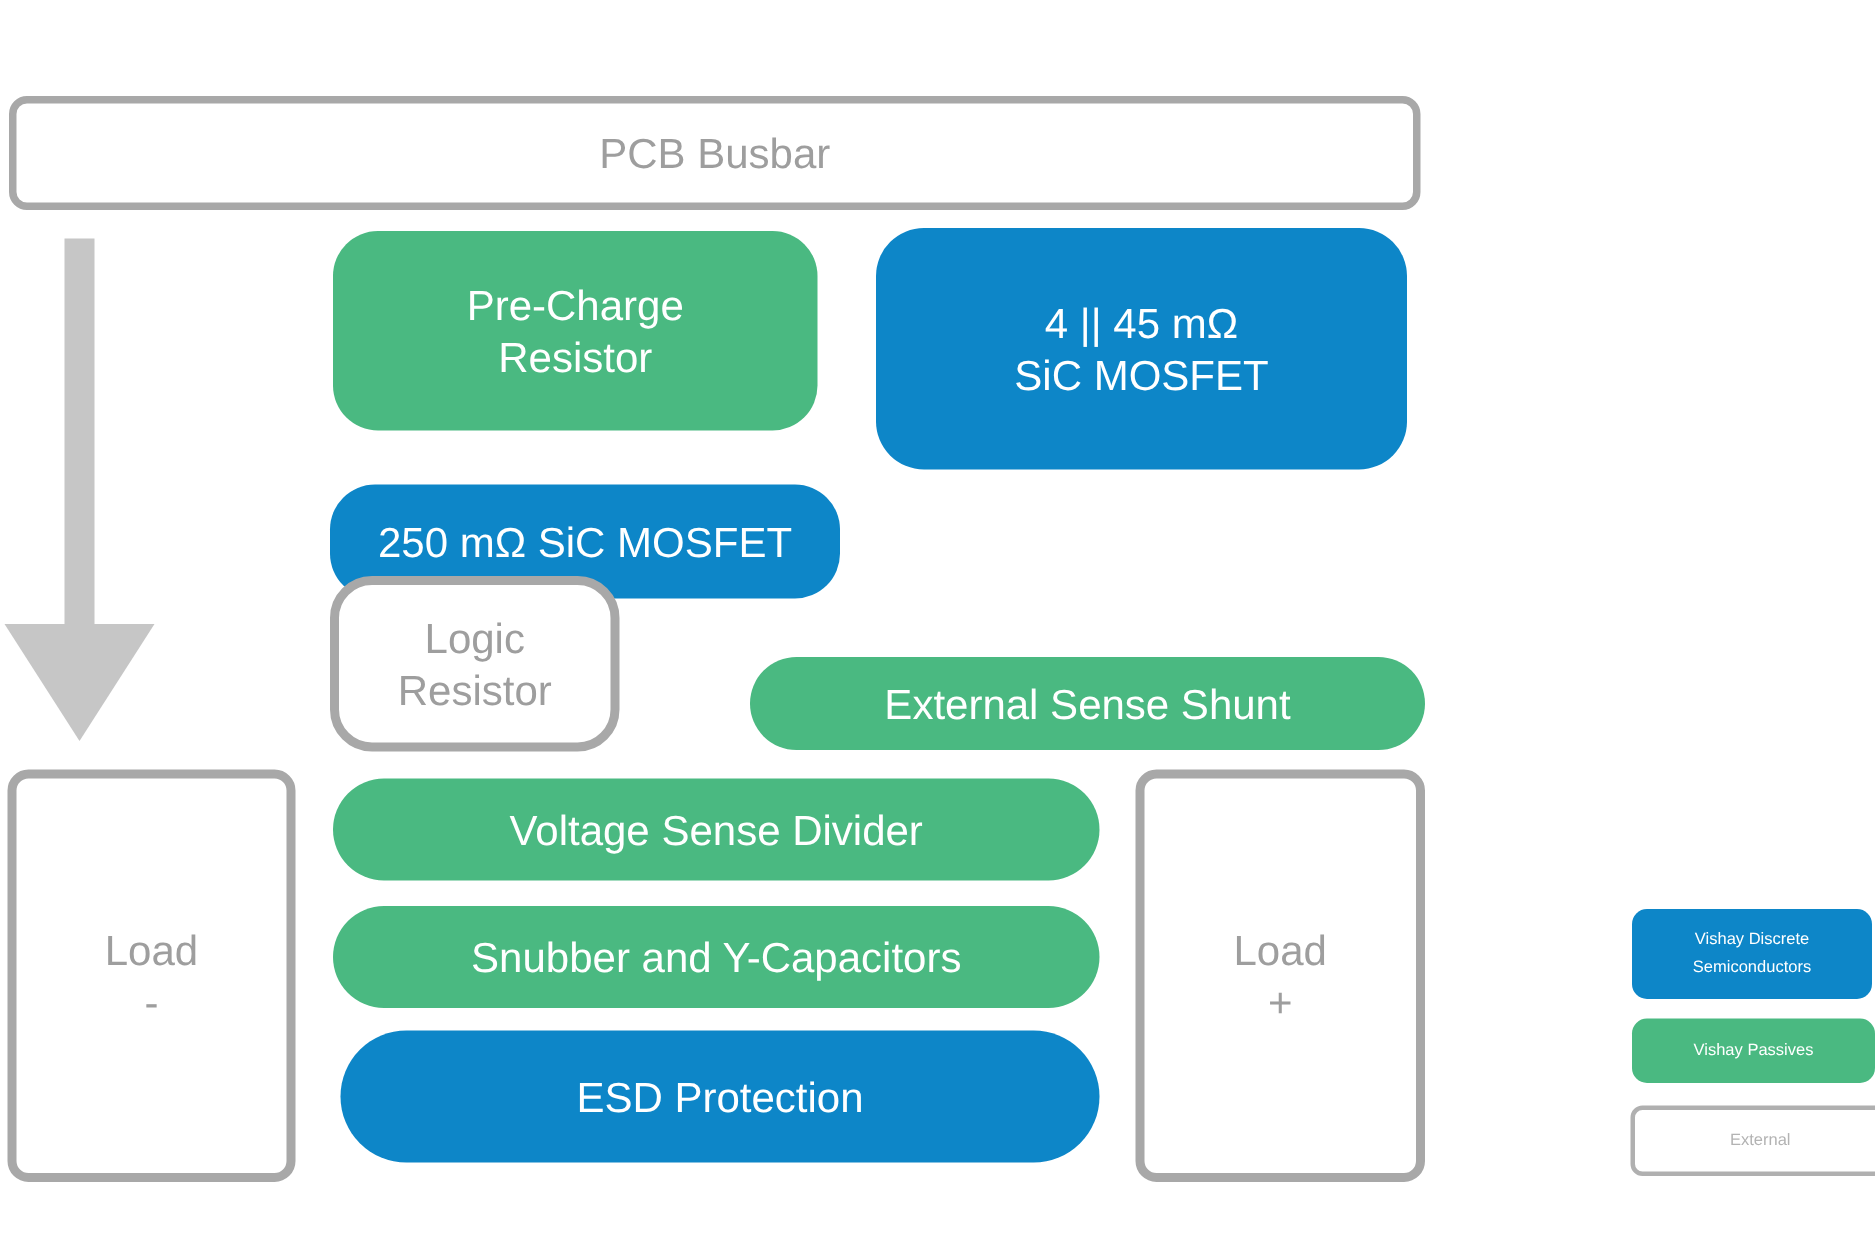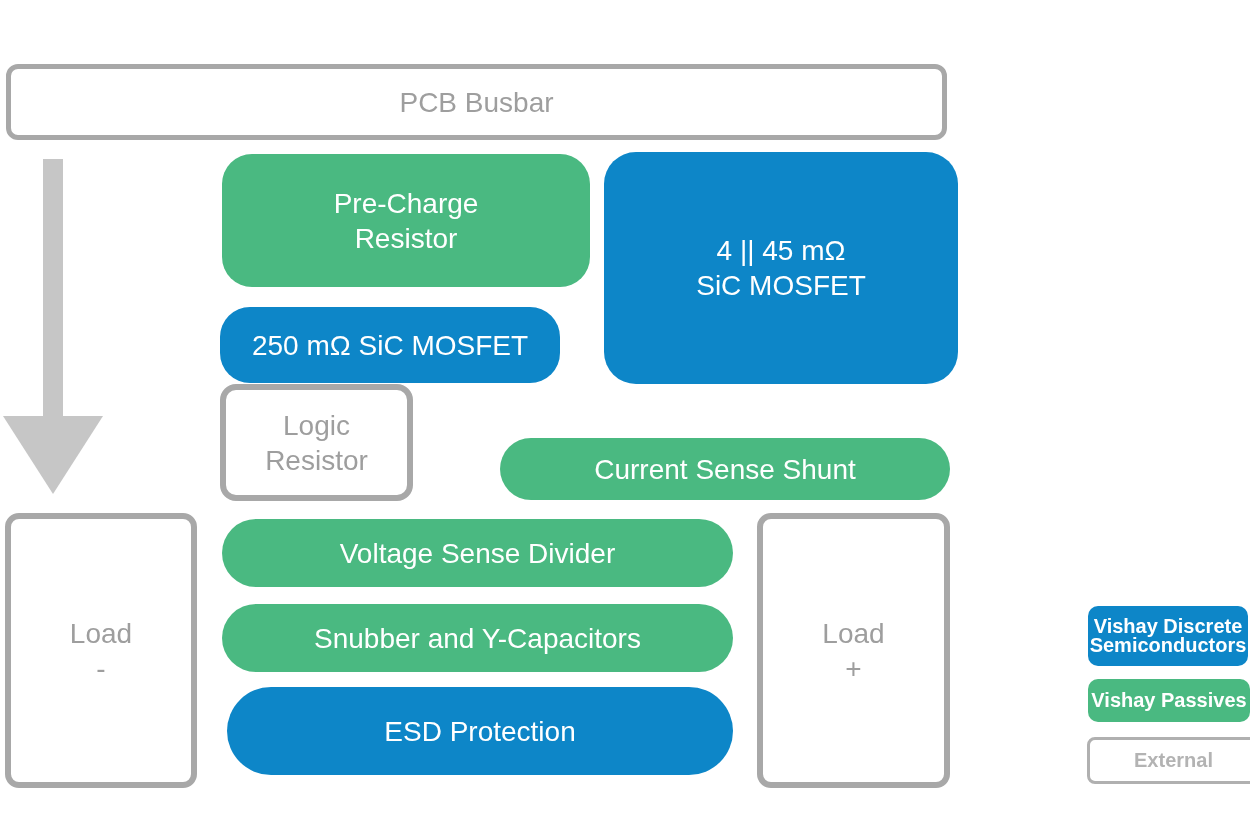--- a/index.html
+++ b/index.html
@@ -22,28 +22,28 @@
     text-align: center;
   }
   .blue   { background: #0d86c8; color: #ffffff; }
   .green  { background: #4ab981; color: #ffffff; }
   .outline {
     background: #ffffff;
     border: 6px solid #a8a8a8;
     color: #9e9e9e;
   }
   .txt-main { font-size: 28px; line-height: 35px; }
-  .txt-legend { font-size: 20px; line-height: 19px; font-weight: bold; }
+  .txt-legend { font-size: 11px; line-height: 19px; }
 
   
   .busbar        { left: 6px;    top: 53px;  width: 941px; height: 76px;  border-radius: 12px; border-width: 5px; }
-  .pre-charge    { left: 222px;  top: 143px; width: 368px; height: 133px; border-radius: 30px; }
-  .mosfet-main   { left: 604px;  top: 141px; width: 354px; height: 232px; border-radius: 32px; align-items: center; }
-  .mosfet-250    { left: 220px;  top: 296px; width: 340px; height: 76px;  border-radius: 30px; }
-  .logic         { left: 220px;  top: 373px; width: 193px; height: 117px; border-radius: 16px; }
+  .pre-charge    { left: 222px;  top: 143px; width: 323px; height: 133px; border-radius: 30px; }
+  .mosfet-main   { left: 584px;  top: 141px; width: 354px; height: 161px; border-radius: 32px; align-items: center; }
+  .mosfet-250    { left: 220px;  top: 312px; width: 340px; height: 76px;  border-radius: 30px; }
+  .logic         { left: 220px;  top: 373px; width: 193px; height: 117px; border-radius: 28px; }
   .shunt         { left: 500px;  top: 427px; width: 450px; height: 62px;  border-radius: 31px; }
   .load-minus    { left: 5px;    top: 502px; width: 192px; height: 275px; border-radius: 14px; }
   .voltage-div   { left: 222px;  top: 508px; width: 511px; height: 68px;  border-radius: 34px; }
   .snubber       { left: 222px;  top: 593px; width: 511px; height: 68px;  border-radius: 34px; }
   .freewheeling  { left: 227px;  top: 676px; width: 506px; height: 88px;  border-radius: 44px; }
   .load-plus     { left: 757px;  top: 502px; width: 193px; height: 275px; border-radius: 14px; }
 
   
   .arrow-shaft {
     position: absolute;
@@ -96,21 +96,21 @@
   <div class="box blue txt-main mosfet-250">
     <span>250 mΩ SiC MOSFET</span>
   </div>
 
   <div class="box outline txt-main logic">
     <span>Logic</span>
     <span>Resistor</span>
   </div>
 
   <div class="box green txt-main shunt">
-    <span>Current Sense Shunt</span>
+    <span>External Sense Shunt</span>
   </div>
 
   <div class="box outline txt-main load-minus">
     <span>Load</span>
     <span>-</span>
   </div>
 
   <div class="box green txt-main snubber">
     <span>Snubber and Y-Capacitors</span>
   </div>

